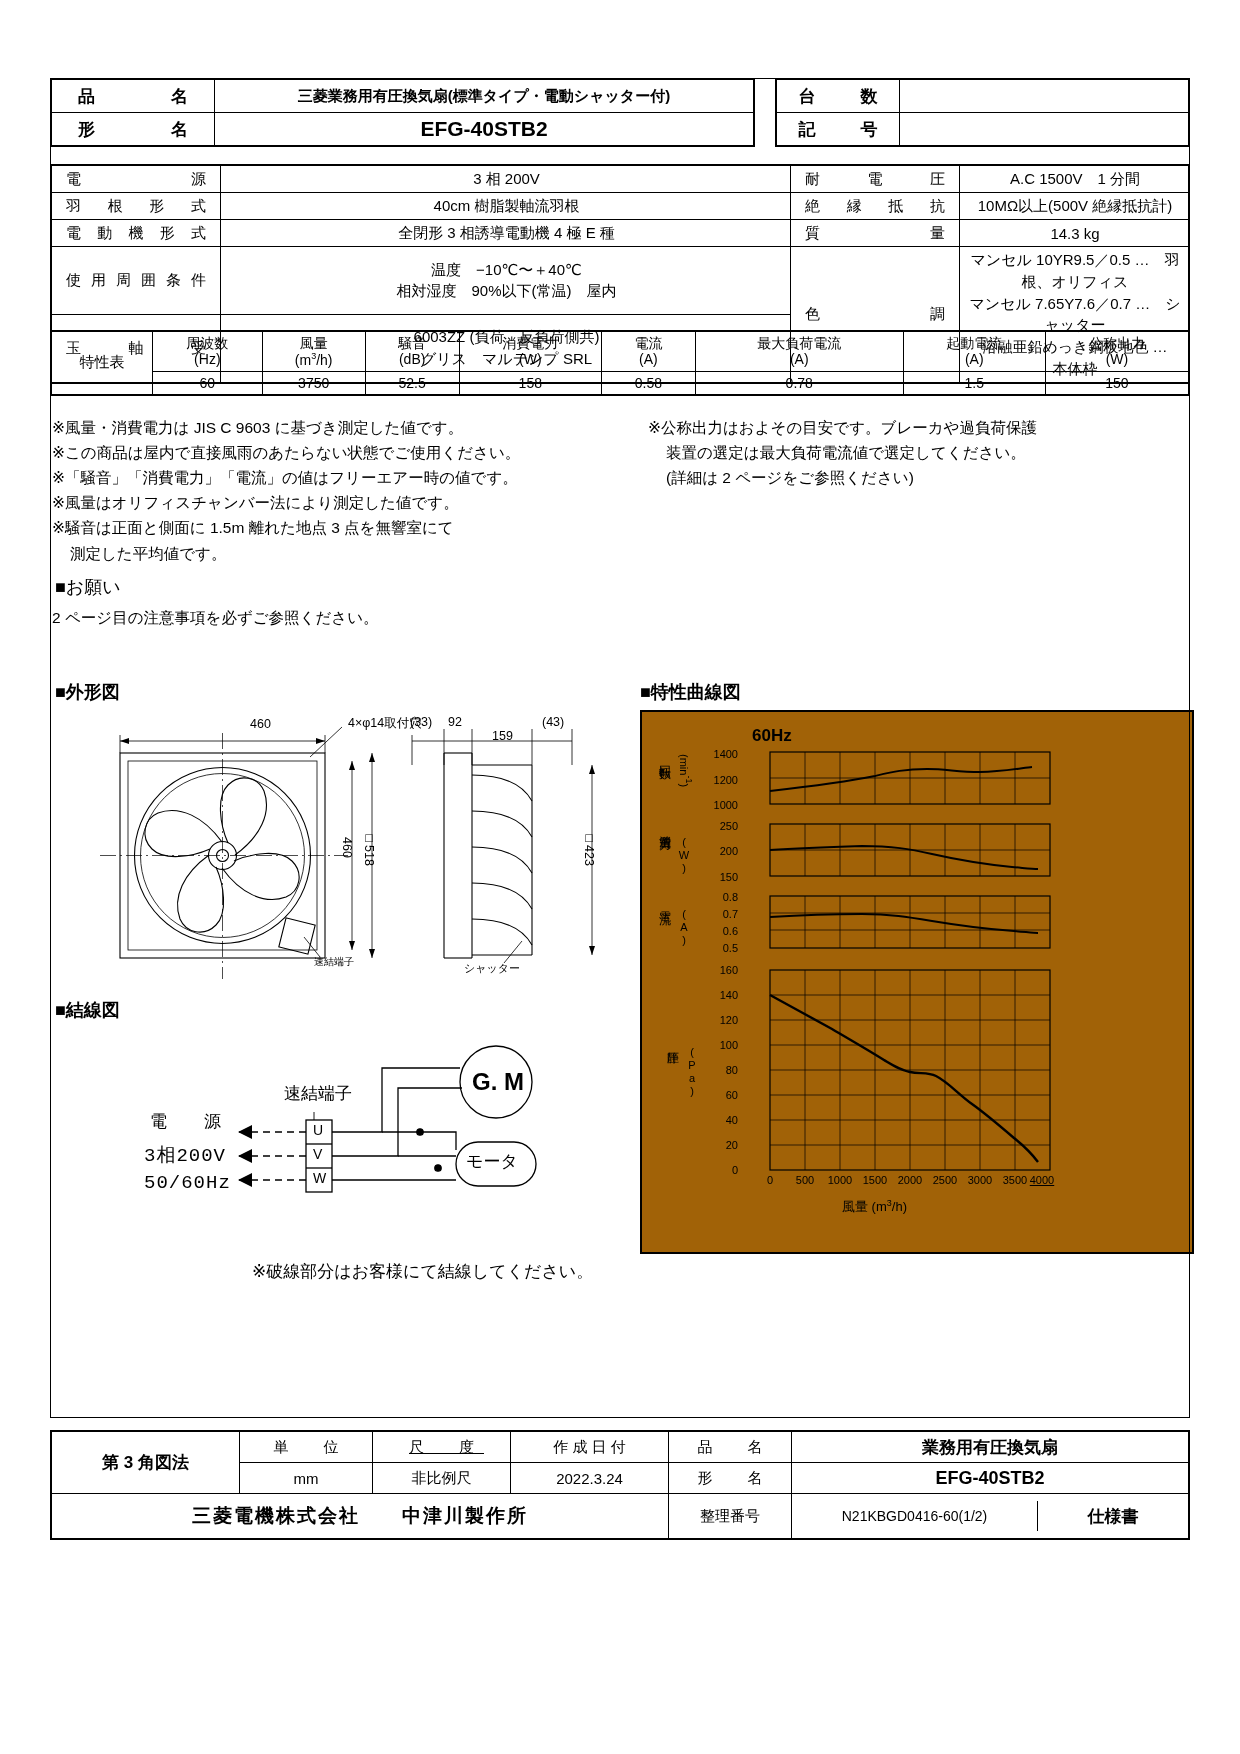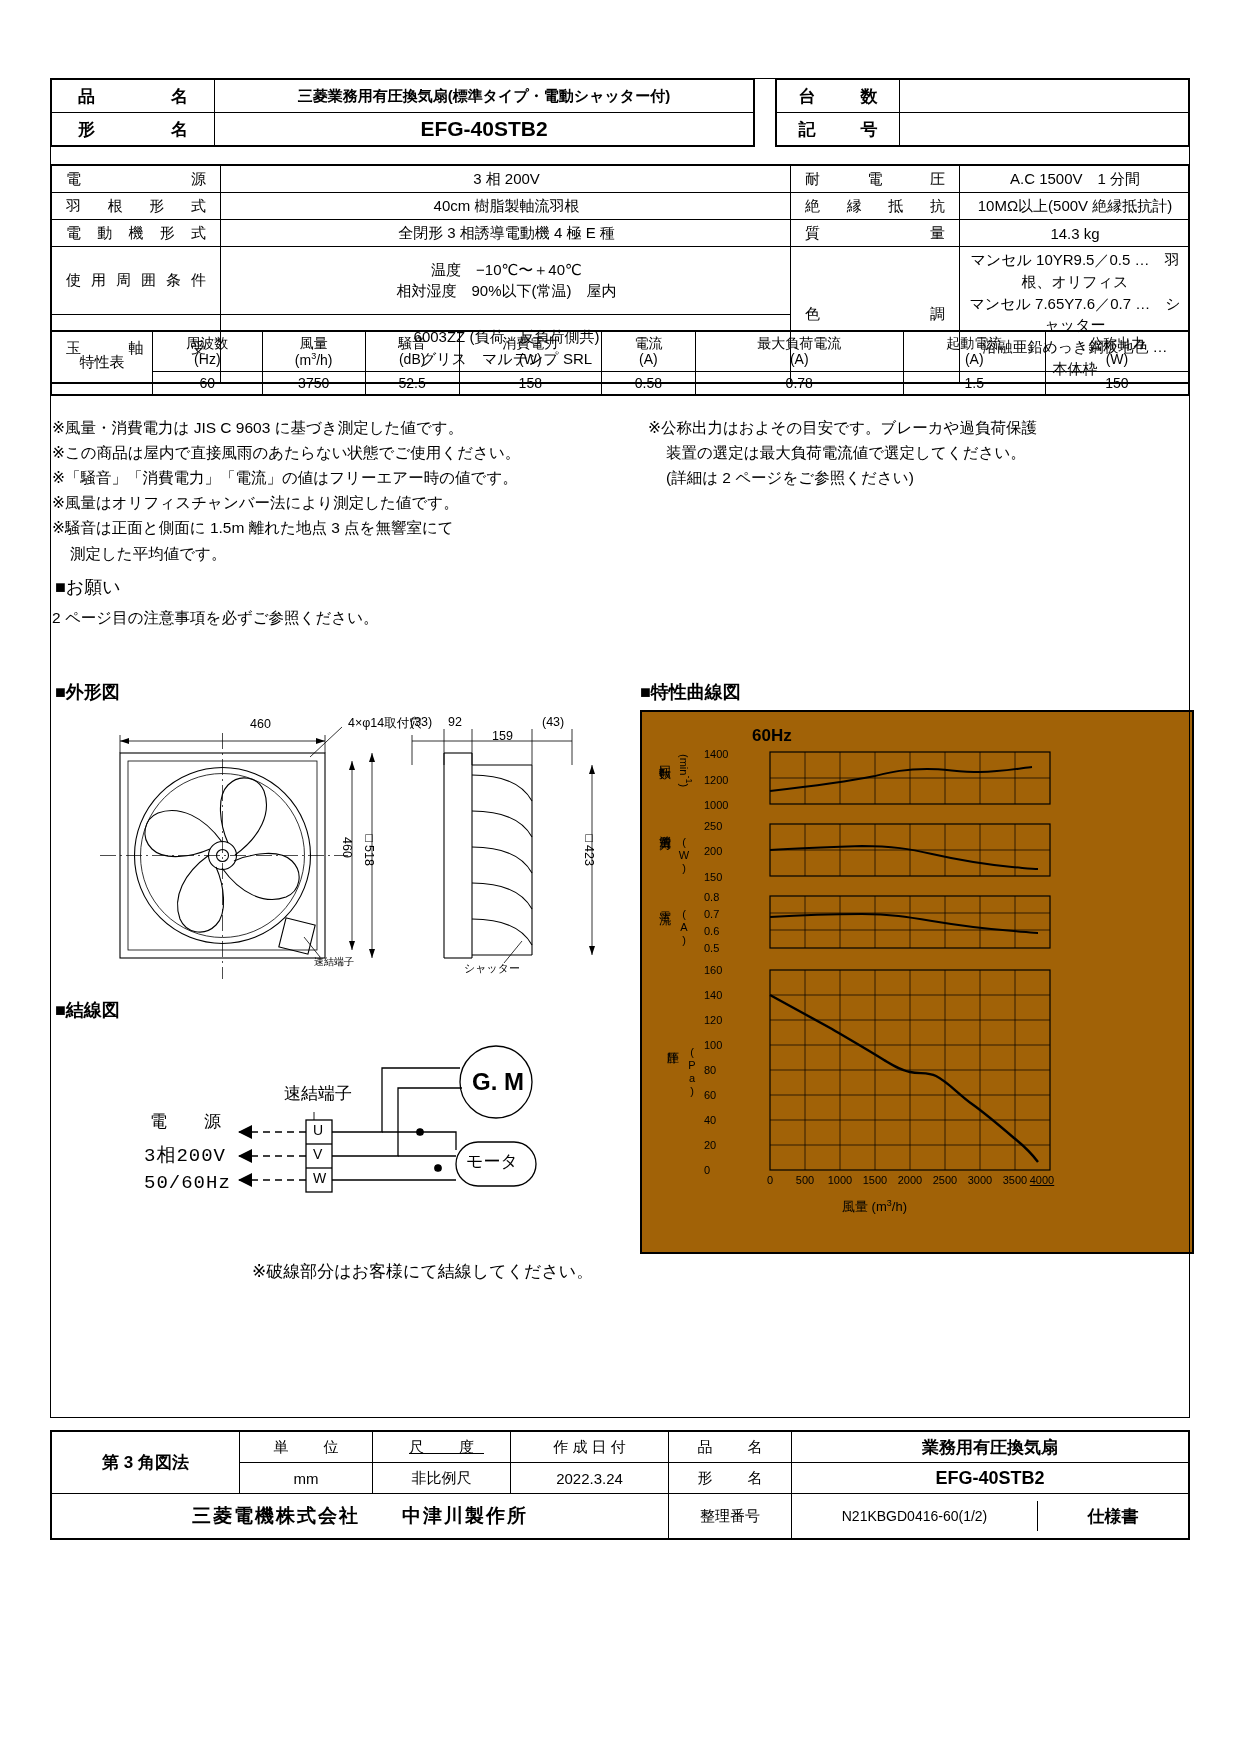--- a/index.html
+++ b/index.html
@@ -75,21 +75,21 @@
   .wtxt{position:absolute;font-size:17px;white-space:nowrap;}
   .wmono{position:absolute;font-family:"Liberation Mono","DejaVu Sans Mono",monospace;
          font-size:19px;white-space:nowrap;letter-spacing:1px;}
   .wnote{position:absolute;left:200px;top:240px;font-size:17px;white-space:nowrap;}
 
   
   .curvebox{position:absolute;left:640px;top:710px;width:550px;height:540px;
             border:2px solid #000;background:#a16207;}
   .ylab{position:absolute;font-size:12px;writing-mode:vertical-rl;
         text-orientation:upright;letter-spacing:1px;white-space:nowrap;}
-  .ytick{position:absolute;font-size:11px;text-align:left;width:34px;}
+  .ytick{position:absolute;font-size:11px;text-align:right;width:34px;}
   .xtick{position:absolute;font-size:11px;text-align:center;width:30px;}
   .hz{position:absolute;font-size:17px;font-weight:bold;}
   .xaxlab{position:absolute;font-size:13px;white-space:nowrap;}
 
   
   .frame{position:absolute;left:50px;top:78px;width:1140px;height:1340px;
          border:1px solid #000;box-sizing:border-box;pointer-events:none;}
 
   
   .footer{position:absolute;left:50px;top:1430px;width:1140px;}

